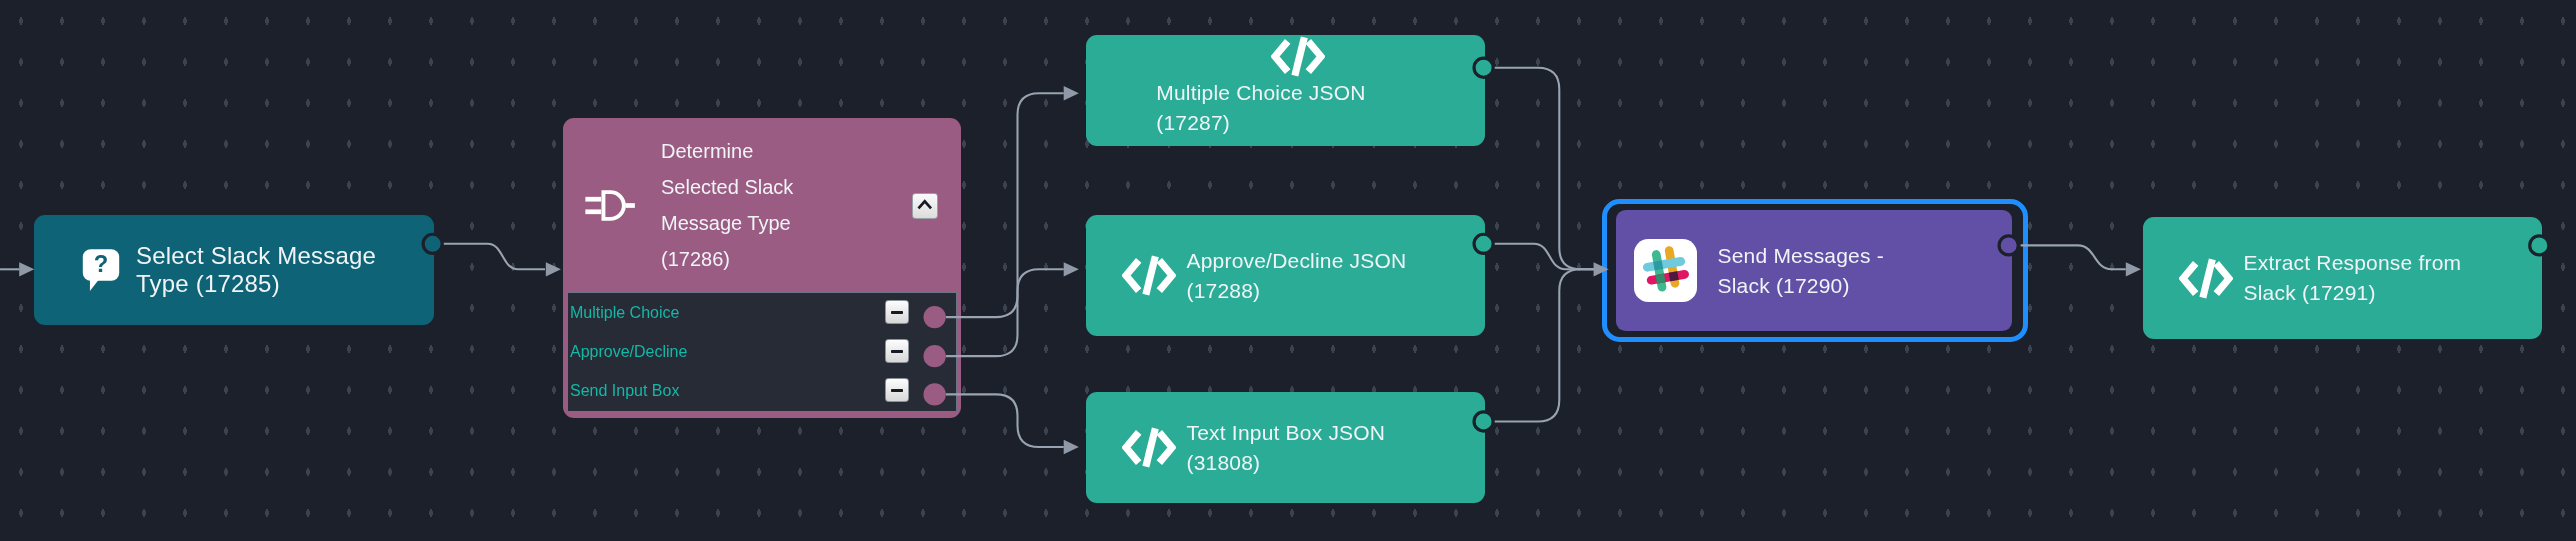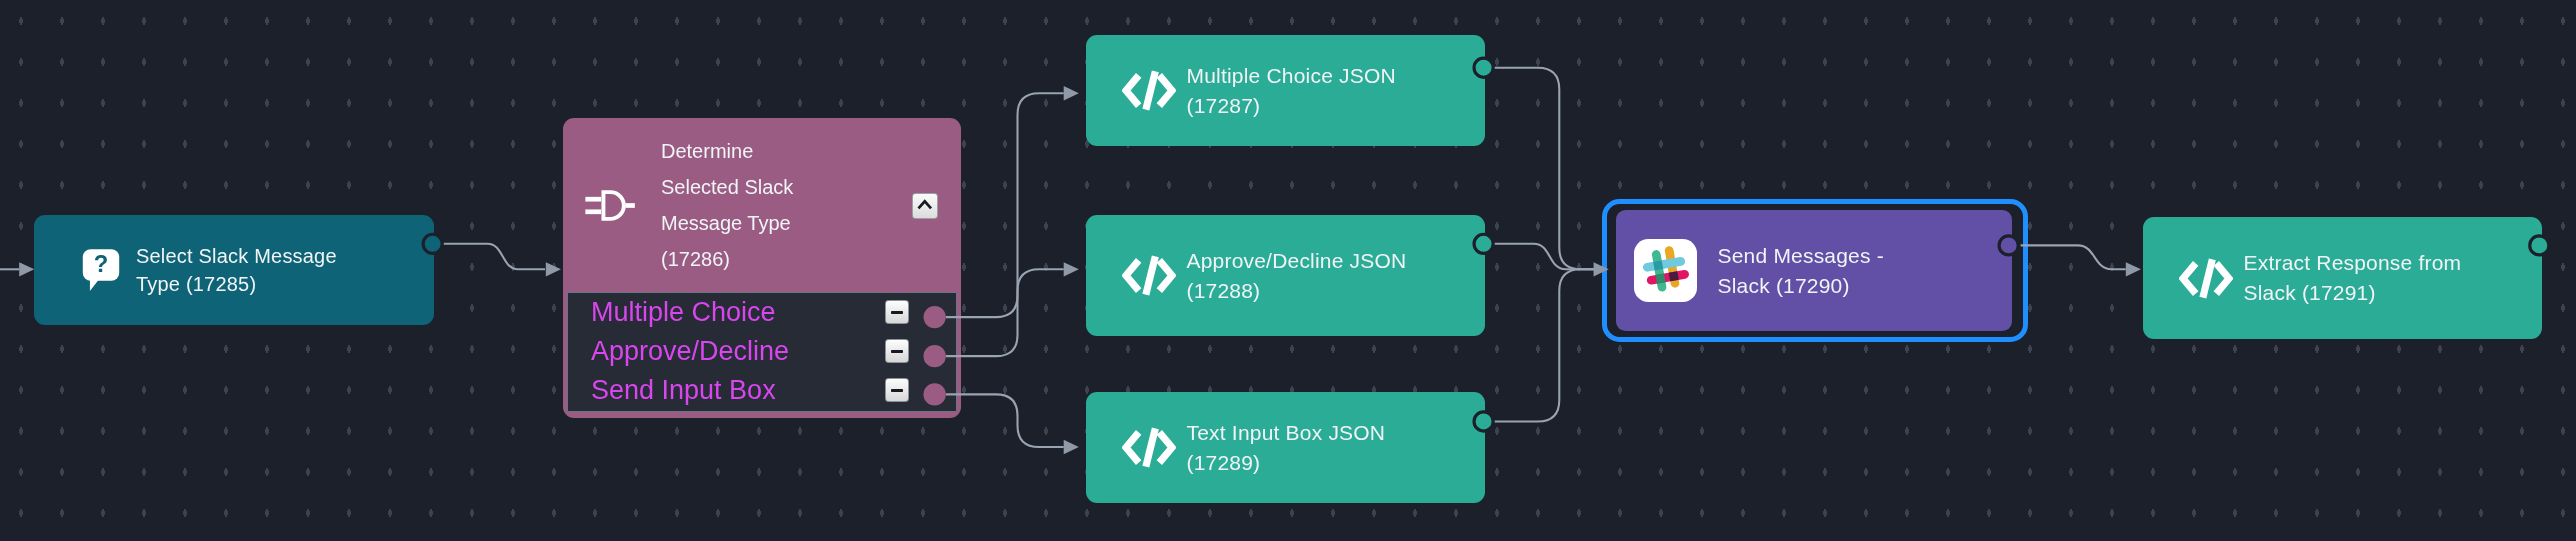--- a/index.html
+++ b/index.html
@@ -13,51 +13,51 @@
   .node{
     position:absolute;box-sizing:border-box;border-radius:11px;
     display:flex;align-items:center;color:#f1f4f7;
   }
   .node-title{white-space:pre-line;font-size:21px;line-height:30px;font-weight:400;letter-spacing:0.2px;}
   .icon-box{flex:0 0 auto;display:flex;align-items:center;justify-content:center;}
 
   
   .n1{left:34px;top:215px;width:400px;height:110px;background:#0e6476;padding-left:32px;}
   .n1 .icon-box{width:70px;}
-  .n1 .node-title{font-size:20px;line-height:28px;width:247px;}
+  .n1 .node-title{font-size:24px;line-height:28px;width:247px;}
 
   
   .n2{left:563px;top:118px;width:398px;height:300px;background:#9a5c82;border-radius:11px;
       display:block;}
   .n2-header{height:174px;display:flex;align-items:center;padding-left:21px;position:relative;}
   .n2-header .icon-box{width:77px;justify-content:flex-start;}
   .n2-title{white-space:pre-line;font-size:20px;line-height:36px;width:207px;}
   .collapse-btn{
     position:absolute;left:349px;top:75px;width:26px;height:25.5px;box-sizing:border-box;
     background:linear-gradient(#fbfbfb,#dcdcdc);border:1.6px solid #9aa0a8;border-radius:3.2px;
     display:flex;align-items:center;justify-content:center;padding:0;cursor:pointer;
   }
   .n2-rows{
     margin:0 4px;height:120px;background:#262b36;border:0.8px solid #6b7384;
     box-sizing:border-box;position:relative;
   }
   .n2-row{height:39px;display:flex;align-items:center;position:relative;}
-  .n2-row-label{padding-left:23px;font-size:27px;color:#d946ef;}
+  .n2-row-label{padding-left:2px;font-size:16px;color:#14b8a6;}
   .minus-btn{
     position:absolute;right:47px;top:7.2px;width:24px;height:24px;box-sizing:border-box;
     background:linear-gradient(#fdfdfd,#d7d7d7);border:1.6px solid #8d939b;border-radius:3.2px;
     display:flex;align-items:center;justify-content:center;padding:0;cursor:pointer;
   }
   .minus-bar{width:12px;height:3.2px;background:#161a22;border-radius:0.8px;}
 
   
   .teal{background:#2bac97;padding-left:25.5px;}
   .teal .icon-box{width:75px;}
   .teal .node-title{width:284px;}
-  .n3{left:1086px;top:35px;width:399px;height:111px;}
+  .n3{left:1086px;top:35px;width:399px;height:111px;flex-direction:column;}
   .n4{left:1086px;top:215px;width:399px;height:121px;}
   .n5{left:1086px;top:392px;width:399px;height:111px;}
   .n7{left:2143px;top:217px;width:399px;height:122px;}
 
   
   .selection-ring{
     position:absolute;left:1602px;top:199px;width:426px;height:143px;box-sizing:border-box;
     border:5.6px solid #1f8fff;border-radius:17.5px;background:transparent;
   }
   .n6{left:1616px;top:210px;width:396px;height:121px;background:#6150a6;border-radius:9.6px;padding-left:17.5px;}
@@ -163,21 +163,21 @@
     <span class="icon-box">
       <svg width="54" height="43" viewBox="0 0 68 54">
         <g stroke="#ffffff" fill="none" stroke-width="9">
           <polyline points="21,8 5,27 21,46"></polyline>
           <line x1="30" y1="51" x2="42" y2="3"></line>
           <polyline points="47,8 63,27 47,46"></polyline>
         </g>
       </svg>
     </span>
     <div class="node-title">Text Input Box JSON
-(17289)</div>
+(31808)</div>
   </div>
 
   <div class="selection-ring"></div>
   <div class="node n6">
     <span class="icon-box">
       <span class="slack-tile">
         <svg width="49" height="49" viewBox="0 0 62 62">
           <g transform="rotate(-10 31 31)" stroke-linecap="round" fill="none">
             <line x1="23" y1="9" x2="23" y2="51" stroke="#3eb991" stroke-width="11"></line>
             <line x1="40" y1="7" x2="40" y2="49" stroke="#e9a823" stroke-width="11"></line>

